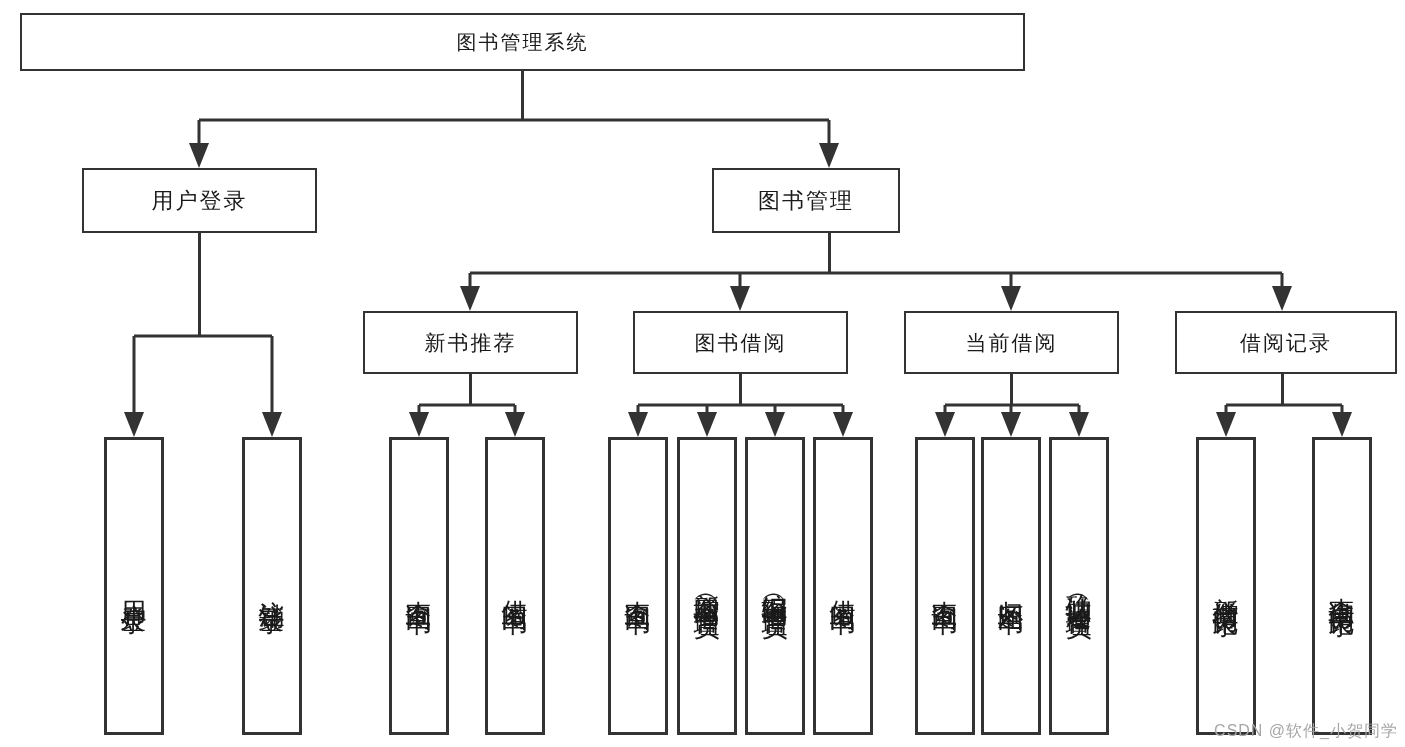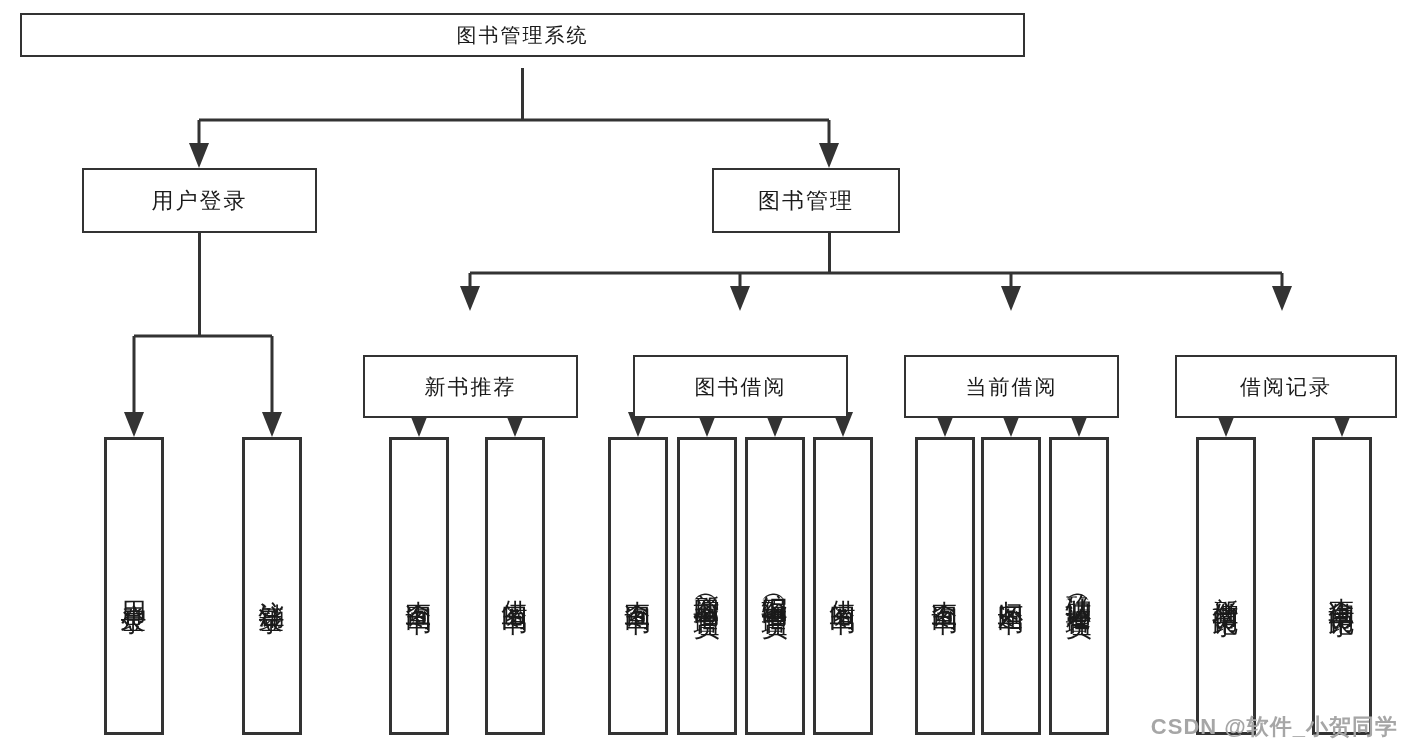--- a/index.html
+++ b/index.html
@@ -15,30 +15,30 @@
   .arrowhead { fill: var(--line, #333333); stroke: none; }
   .node {
     position: absolute; box-sizing: border-box;
     background: var(--box_fill, #ffffff);
     border: 2.5px solid var(--box_border, #333333);
     display: flex; align-items: center; justify-content: center;
     color: var(--text, #1a1a1a);
   }
   .node-h { font-size: 22px; letter-spacing: 2px; }
   .node-root { font-size: 20px; }
-  .node-l3 { font-size: 21px; margin-top: 44px; }
+  .node-l3 { font-size: 21px; }
   .node-v { border-width: 3px; }
   .node-v .label {
     writing-mode: vertical-rl; text-orientation: mixed;
     font-size: 26px; letter-spacing: 3px; line-height: 1;
   }
   .watermark {
     position: absolute; right: 7px; bottom: 5px;
-    font-size: 22px; letter-spacing: 1px;
-    color: var(--watermark, #a6a6a6); z-index: 10; font-weight: bold;
+    font-size: 16px; letter-spacing: 1px;
+    color: var(--watermark, #a6a6a6); z-index: 10;
   }
 </style>
 </head>
 <body>
 
 <div class="stage">
 
   <svg class="connectors" width="1405" height="747" viewBox="0 0 1405 747">
     <g>
       <path class="connector" d="M522.5,68 V120 M199,120 H829 M199,120 V144 M829,120 V144"></path>
@@ -75,21 +75,21 @@
       <polygon class="arrowhead" points="1011,437 1001,412 1021,412"></polygon>
       <polygon class="arrowhead" points="1079,437 1069,412 1089,412"></polygon>
     </g>
     <g>
       <path class="connector" d="M1282.5,374 V405 M1226,405 H1342 M1226,405 V413 M1342,405 V413"></path>
       <polygon class="arrowhead" points="1226,437 1216,412 1236,412"></polygon>
       <polygon class="arrowhead" points="1342,437 1332,412 1352,412"></polygon>
     </g>
   </svg>
 
-  <div class="node node-h node-root" style="left:20px;top:13px;width:1005px;height:44px">
+  <div class="node node-h node-root" style="left:20px;top:13px;width:1005px;height:58px">
     <span class="label">图书管理系统</span>
   </div>
 
   <div class="node node-h" style="left:82px;top:168px;width:235px;height:65px">
     <span class="label">用户登录</span>
   </div>
   <div class="node node-h" style="left:712px;top:168px;width:188px;height:65px">
     <span class="label">图书管理</span>
   </div>
 

